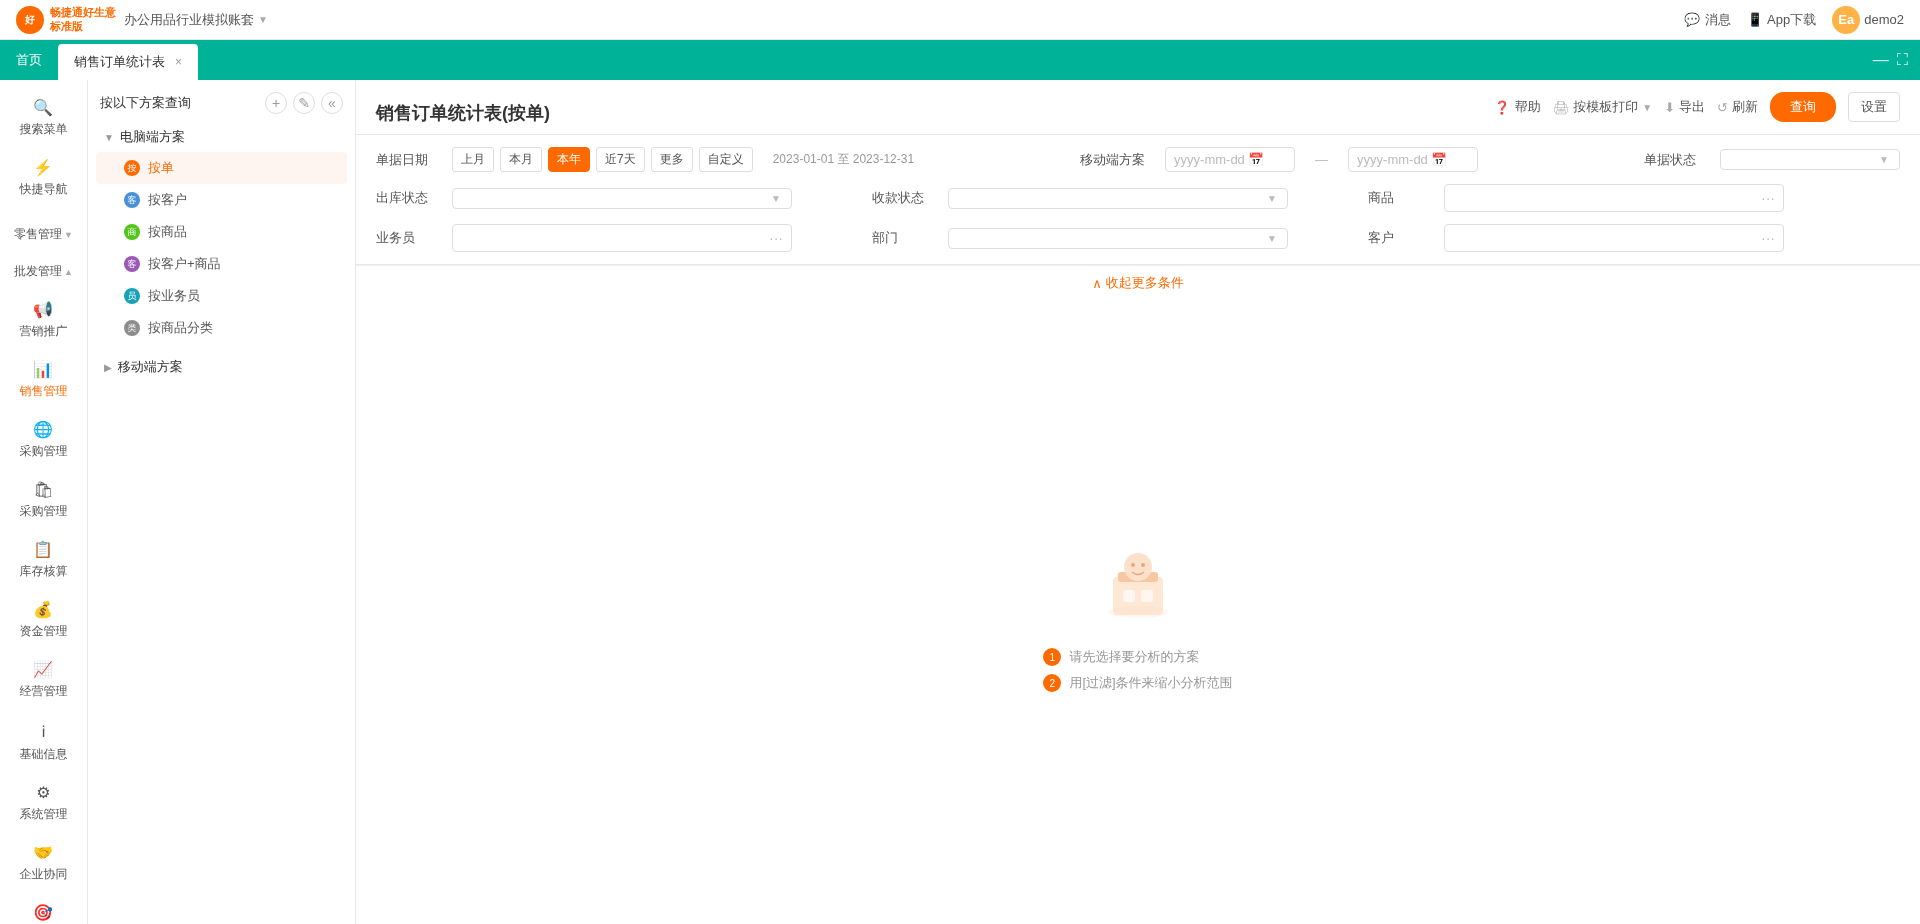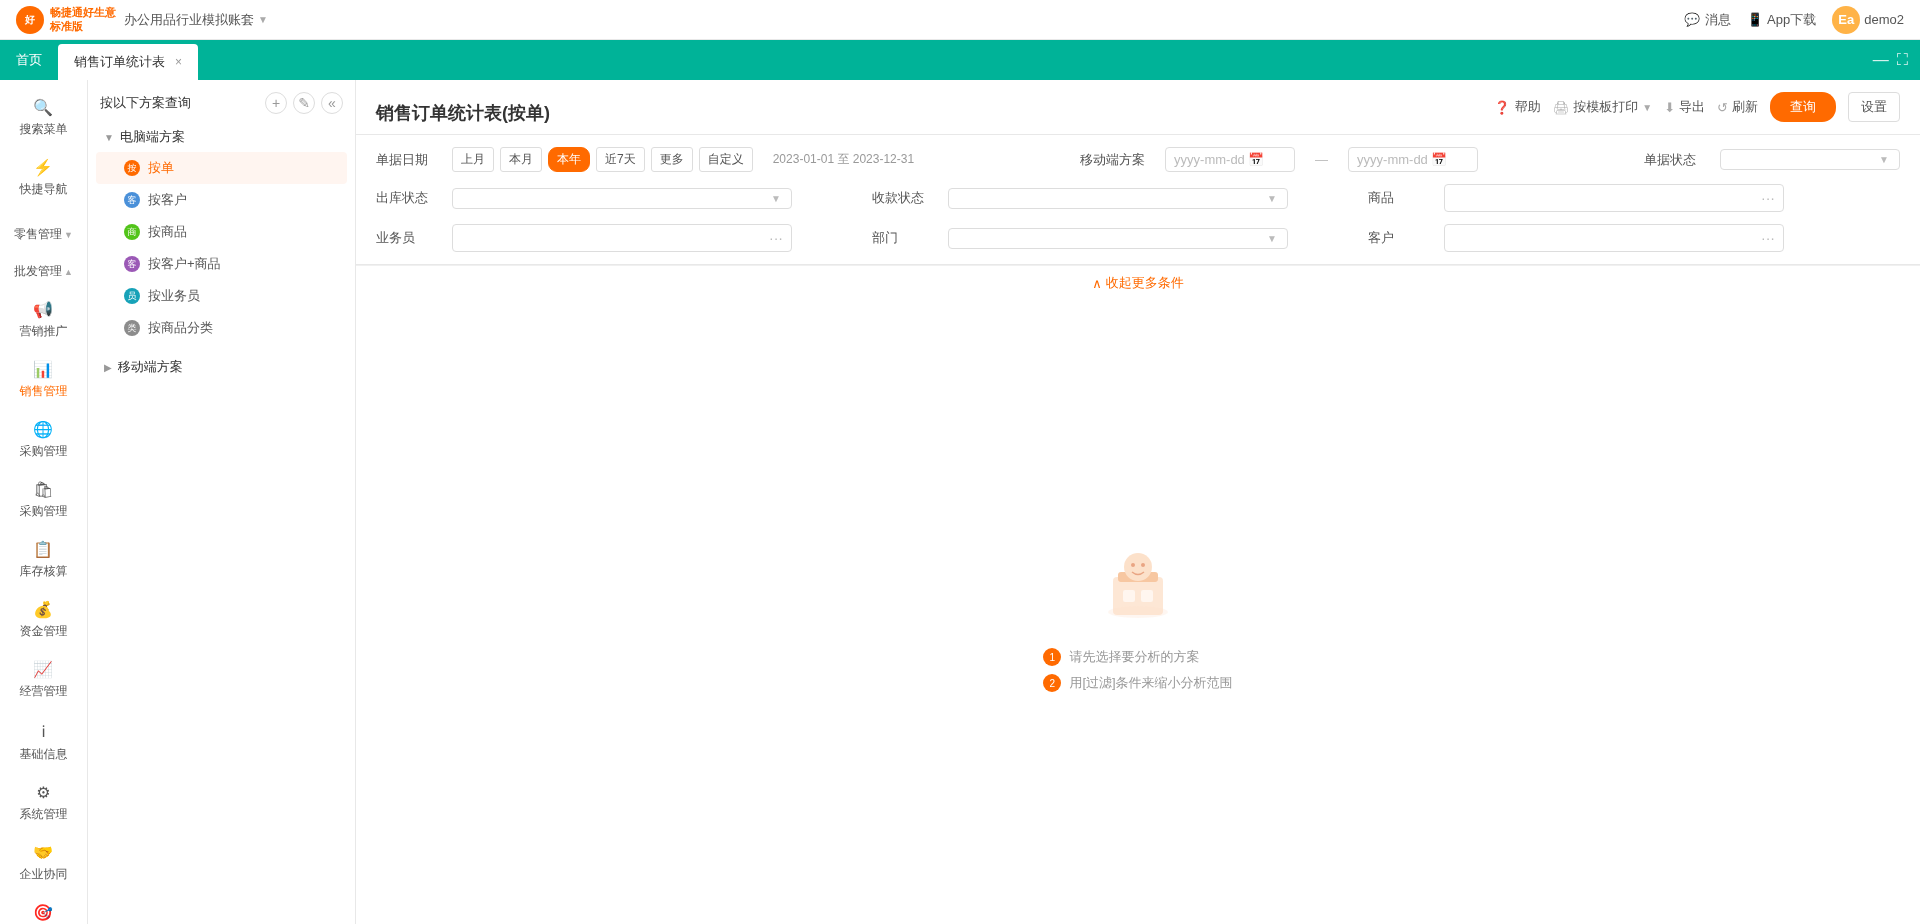--- a/index.html
+++ b/index.html
@@ -69,21 +69,21 @@
     .query-btn { background: #ff6a00; color: #fff; border: none; border-radius: 14px; padding: 6px 20px; font-size: 13px; cursor: pointer; }
     .set-btn { background: #fff; color: #555; border: 1px solid #ddd; border-radius: 4px; padding: 5px 12px; font-size: 13px; cursor: pointer; }
 
     
     .filter-area { background: #fff; padding: 12px 20px; border-bottom: 1px solid #e8e8e8; flex-shrink: 0; }
     .filter-row { display: flex; align-items: center; gap: 20px; margin-bottom: 12px; }
     .filter-row:last-child { margin-bottom: 0; }
     .filter-label { color: #555; font-size: 13px; white-space: nowrap; min-width: 56px; }
     .filter-date-group { display: flex; align-items: center; gap: 6px; }
     .date-quick-btn { padding: 3px 8px; border-radius: 3px; font-size: 12px; cursor: pointer; border: 1px solid #ddd; background: #fff; color: #555; }
-    .date-quick-btn.active { background: #ff6a00; color: #fff; border-color: #ff6a00; border-radius: 9px; }
+    .date-quick-btn.active { background: #ff6a00; color: #fff; border-color: #ff6a00; border-radius: 4px; }
     .date-range-text { color: #999; font-size: 12px; }
     .date-input { display: flex; align-items: center; gap: 4px; border: 1px solid #ddd; border-radius: 4px; padding: 4px 8px; background: #fff; font-size: 13px; color: #bbb; min-width: 130px; }
     .date-input .cal-icon { color: #ff6a00; }
     .filter-select { display: flex; align-items: center; gap: 4px; border: 1px solid #ddd; border-radius: 4px; padding: 4px 10px; background: #fff; font-size: 13px; color: #999; cursor: pointer; min-width: 120px; justify-content: space-between; }
     .filter-select .chev { color: #bbb; font-size: 10px; }
     .filter-dots { color: #bbb; cursor: pointer; font-size: 14px; }
     .filter-dash { color: #bbb; }
 
     
     .collapse-row { display: flex; align-items: center; justify-content: center; padding: 8px; background: #fff; cursor: pointer; color: #ff6a00; font-size: 13px; gap: 4px; border-top: 1px solid #f0f0f0; }

